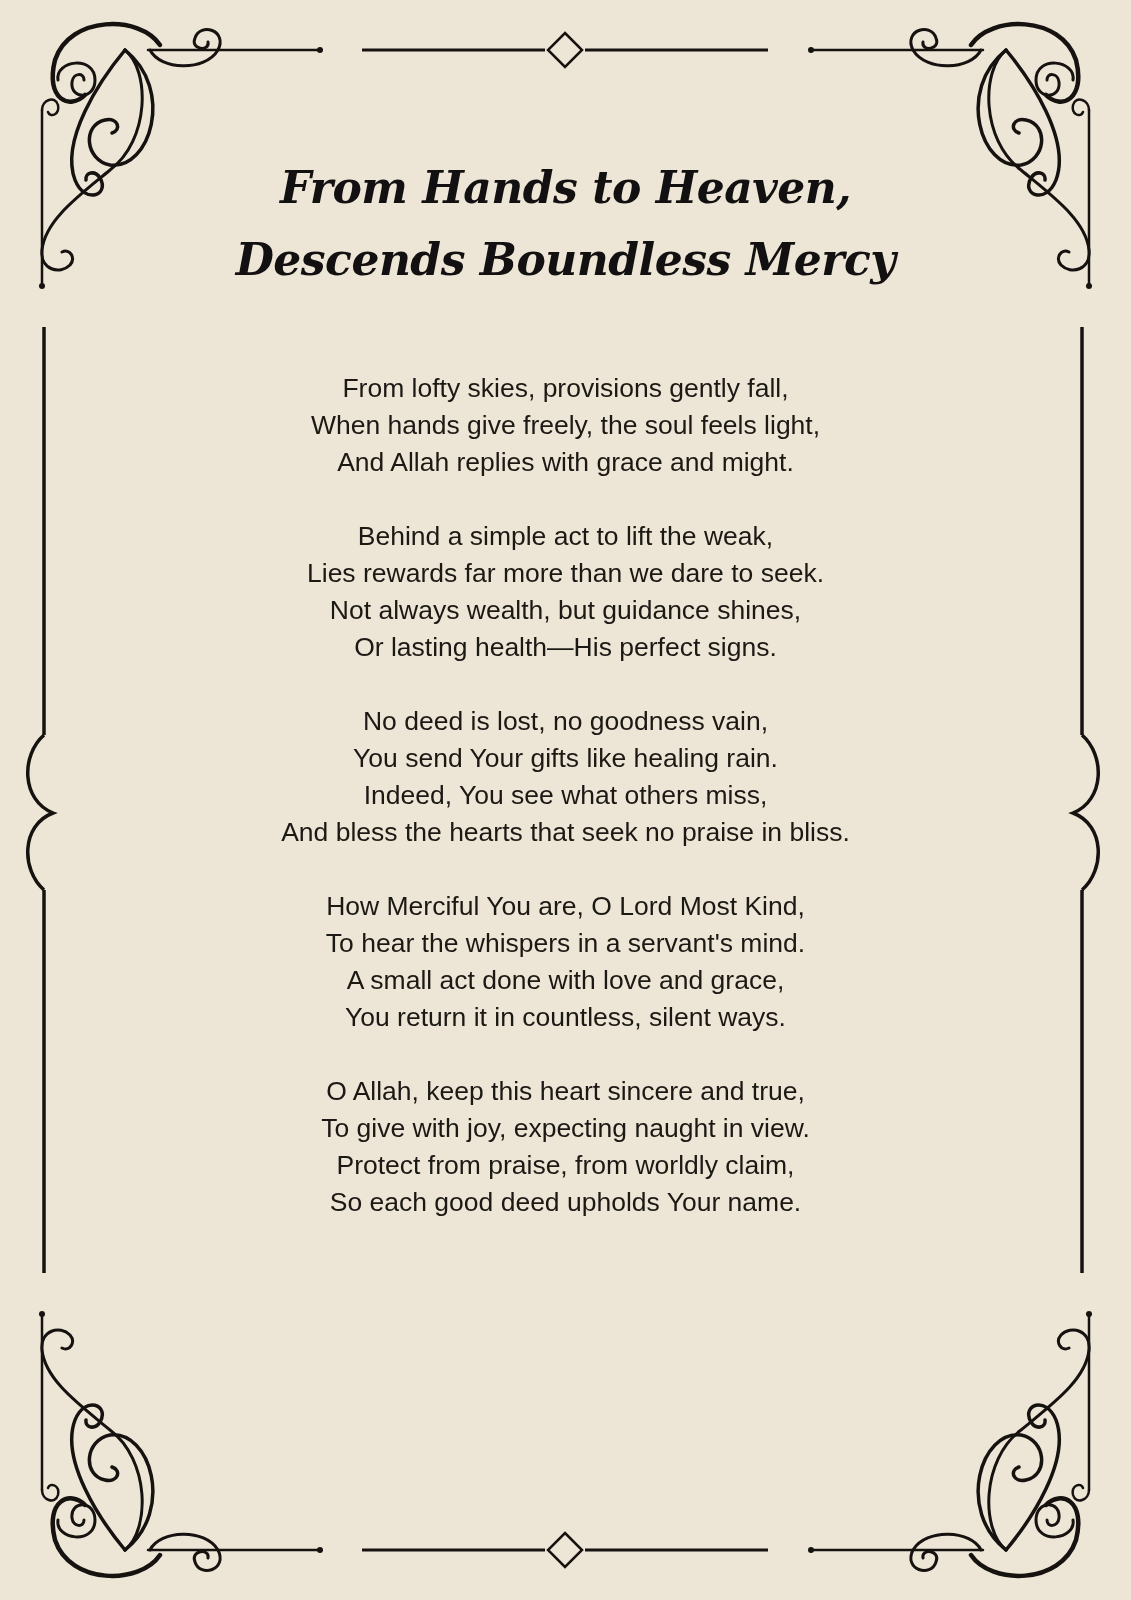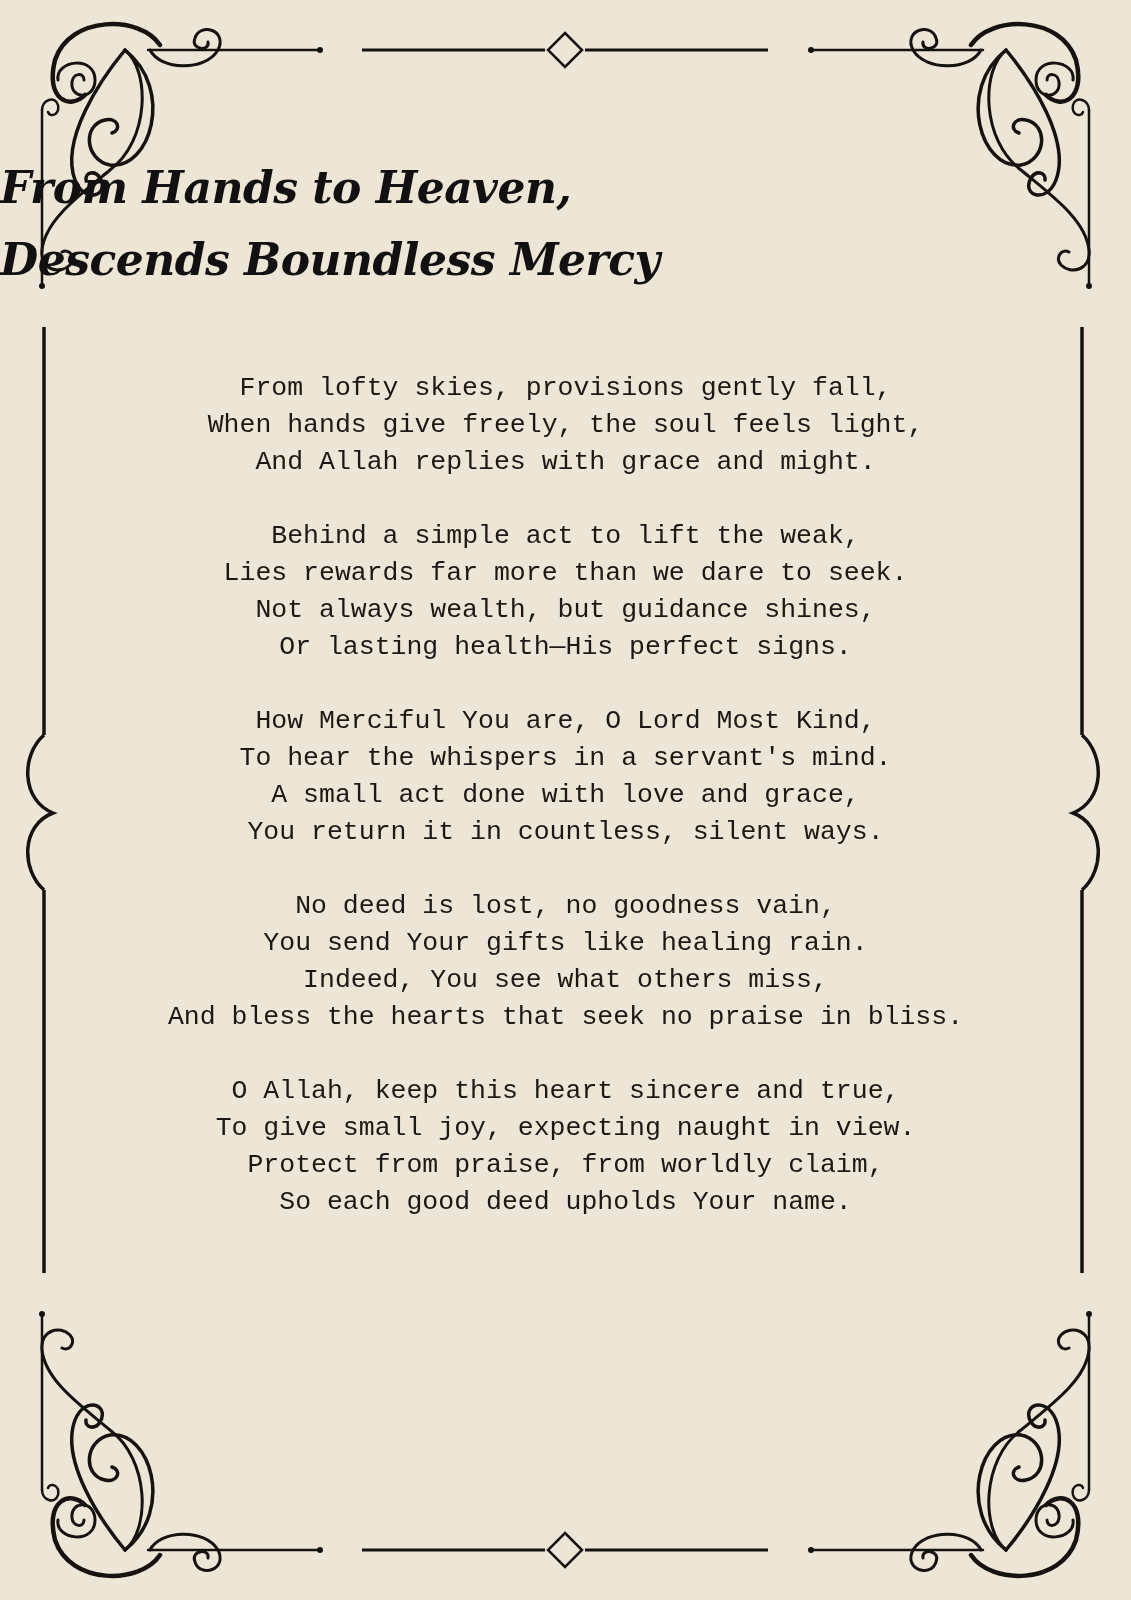--- a/index.html
+++ b/index.html
@@ -6,31 +6,32 @@
     body {
       width: 1131px; height: 1600px;
       background: #ede6d6;
       position: relative; overflow: hidden;
       color: #1a1612;
     }
     .ornament { position: absolute; }
     .ornament svg { display: block; overflow: visible; }
     .title {
       position: absolute; left: 0; right: 0; top: 152px;
+      text-align: center;
       font-family: "DejaVu Serif", serif;
       font-style: italic; font-weight: bold;
       font-size: 44px; line-height: 72px;
       letter-spacing: -0.5px;
       color: #121010;
     }
     .title div { white-space: nowrap; }
     .poem {
       position: absolute; left: 0; right: 0; top: 370px;
       text-align: center;
-      font-family: Liberation Mono, monospace;
+      font-family: Liberation Sans, sans-serif;
       font-size: 26.5px; line-height: 37px;
       color: #1c1814;
     }
     .stanza { margin-bottom: 37px; }
     .line { white-space: nowrap; }
   </style>
 </head>
 <body>
 
 <svg width="0" height="0" style="position:absolute">
@@ -121,30 +122,30 @@
     <div class="line">When hands give freely, the soul feels light,</div>
     <div class="line">And Allah replies with grace and might.</div>
   </div>
   <div class="stanza">
     <div class="line">Behind a simple act to lift the weak,</div>
     <div class="line">Lies rewards far more than we dare to seek.</div>
     <div class="line">Not always wealth, but guidance shines,</div>
     <div class="line">Or lasting health—His perfect signs.</div>
   </div>
   <div class="stanza">
+    <div class="line">No deed is lost, no goodness vain,</div>
+    <div class="line">You send Your gifts like healing rain.</div>
+    <div class="line">Indeed, You see what others miss,</div>
+    <div class="line">And bless the hearts that seek no praise in bliss.</div>
+  </div>
+  <div class="stanza">
     <div class="line">How Merciful You are, O Lord Most Kind,</div>
     <div class="line">To hear the whispers in a servant's mind.</div>
     <div class="line">A small act done with love and grace,</div>
     <div class="line">You return it in countless, silent ways.</div>
   </div>
   <div class="stanza">
-    <div class="line">No deed is lost, no goodness vain,</div>
-    <div class="line">You send Your gifts like healing rain.</div>
-    <div class="line">Indeed, You see what others miss,</div>
-    <div class="line">And bless the hearts that seek no praise in bliss.</div>
-  </div>
-  <div class="stanza">
     <div class="line">O Allah, keep this heart sincere and true,</div>
-    <div class="line">To give small joy, expecting naught in view.</div>
+    <div class="line">To give with joy, expecting naught in view.</div>
     <div class="line">Protect from praise, from worldly claim,</div>
     <div class="line">So each good deed upholds Your name.</div>
   </div>
 </div>
 
 </body></html>

